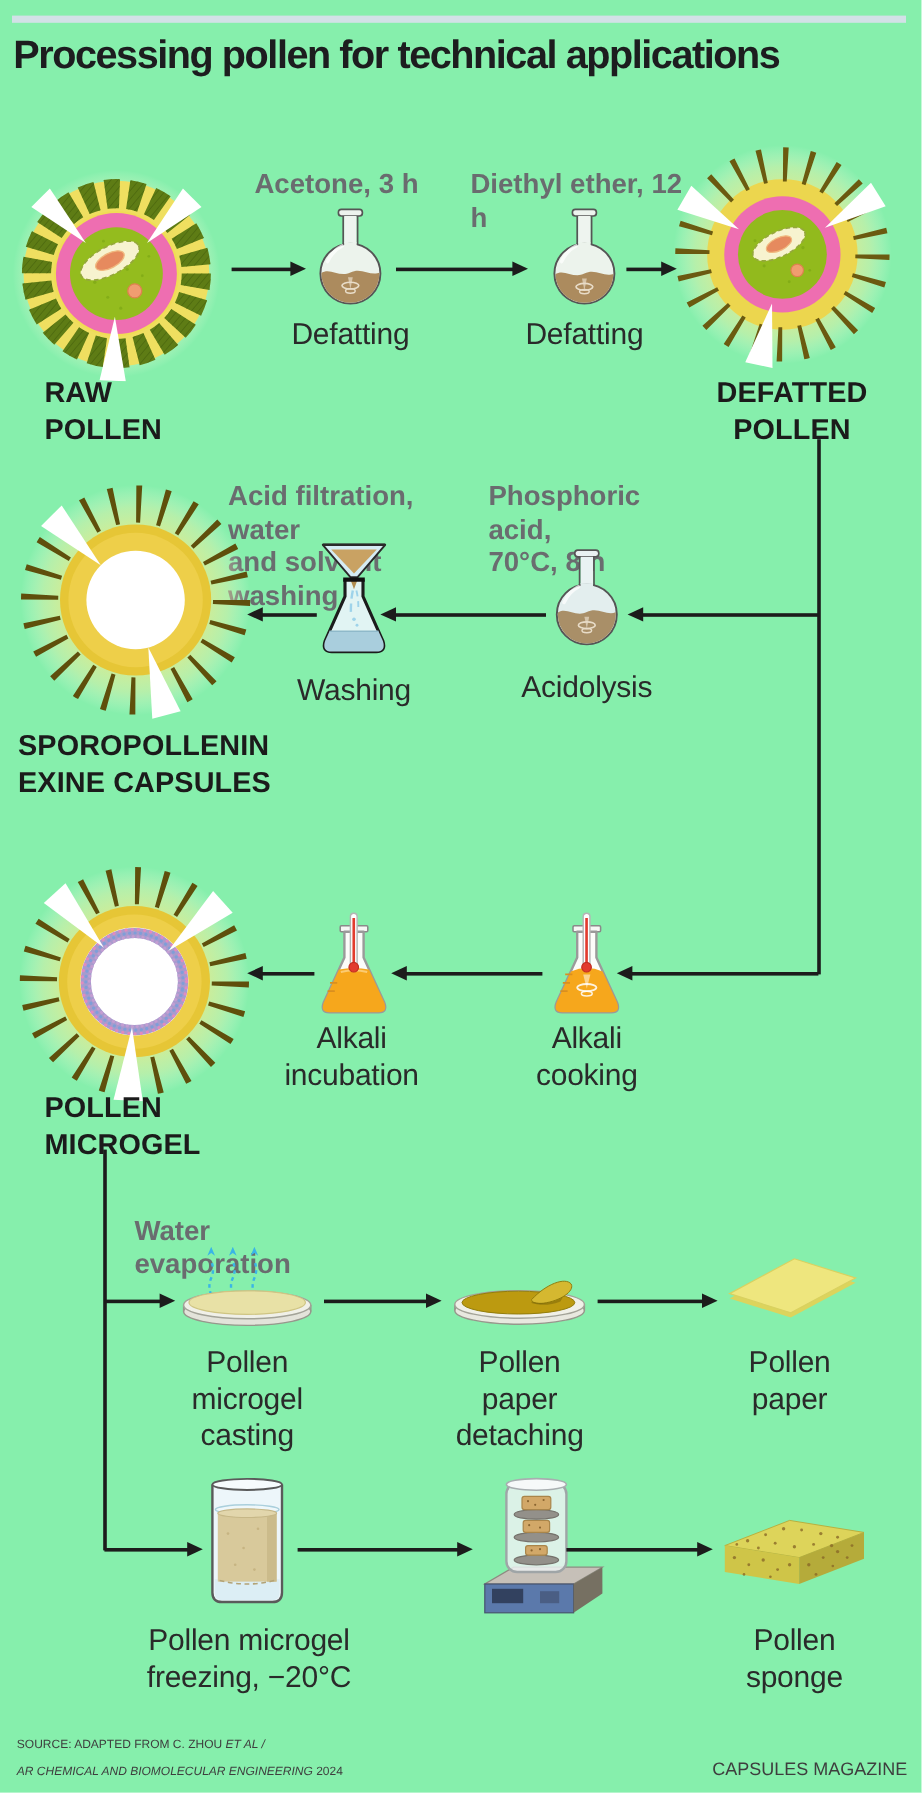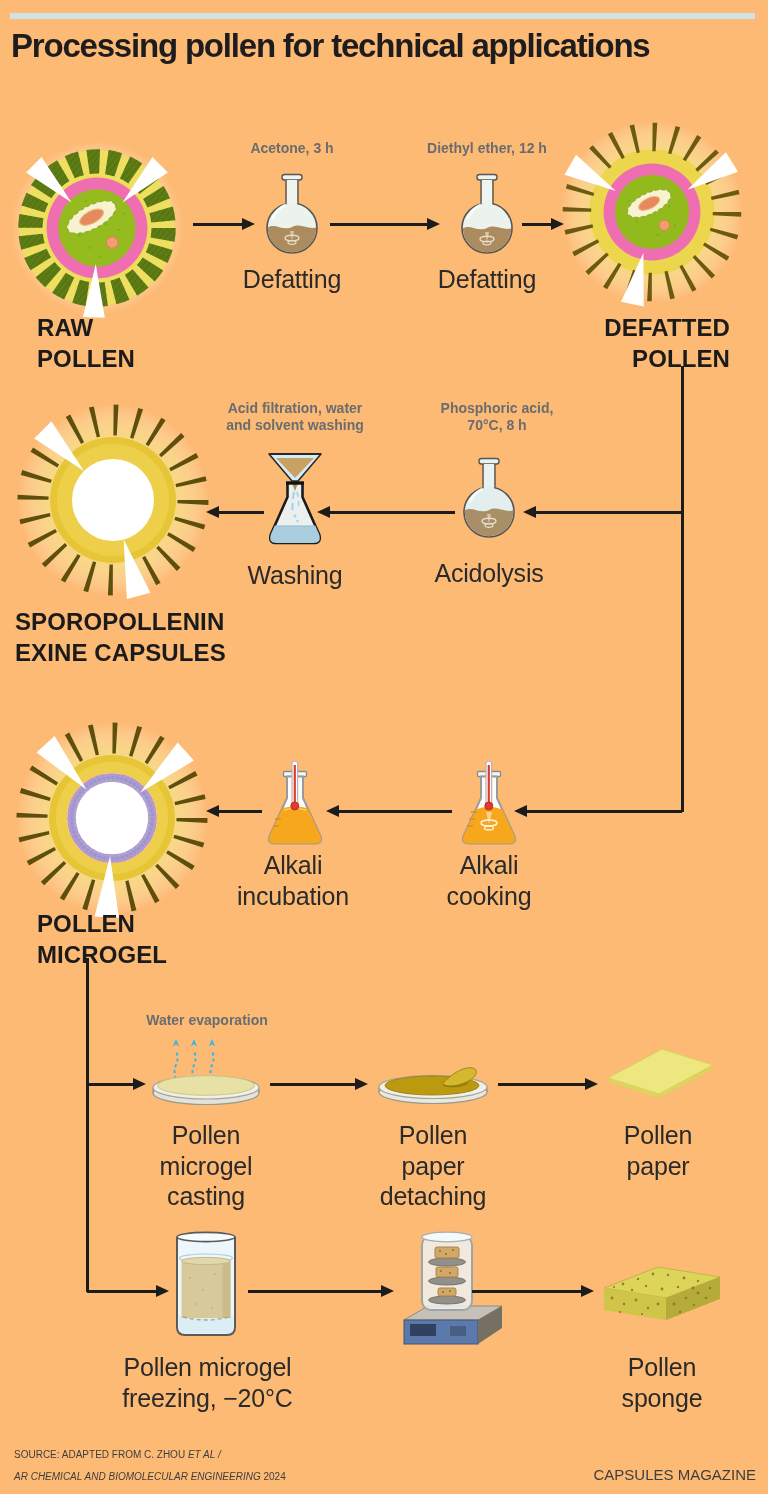--- a/index.html
+++ b/index.html
@@ -1,27 +1,27 @@
 <!DOCTYPE html>
 <html><head>
 <meta charset="utf-8">
 <style>
   html,body{margin:0;padding:0;background:#fff;}
-  .canvas{position:relative;width:768px;height:1494px;background:#fdba74;overflow:hidden;
+  .canvas{position:relative;width:768px;height:1494px;background:#86efac;overflow:hidden;
           font-family:"Liberation Sans",sans-serif;}
   .topbar{position:absolute;left:10px;top:13px;width:745px;height:6px;background:#d2e1e6;}
   .title{position:absolute;left:11px;top:27px;font-size:33px;font-weight:700;color:#1d1d1f;
          letter-spacing:-1.2px;white-space:nowrap;}
-  .cond{position:absolute;font-weight:700;font-size:14px;line-height:1.2;color:#6a6c6f;
-        text-align:center;white-space:pre-line;}
+  .cond{position:absolute;font-weight:700;font-size:23px;line-height:1.2;color:#6a6c6f;
+        text-align:left;white-space:pre-line;}
   .step{position:absolute;font-weight:400;font-size:25px;line-height:1.22;color:#2a2a2a;
         text-align:center;white-space:pre-line;letter-spacing:-0.2px;}
   .prod{position:absolute;font-weight:700;font-size:24px;line-height:1.3;color:#1b1b1b;
         white-space:pre-line;letter-spacing:0.1px;}
-  .prod.right{text-align:right;}
+  .prod.right{text-align:center;}
   .arr{position:absolute;height:3px;background:#1c1c1c;}
   .arr.r::after{content:"";position:absolute;right:-12px;top:-5.5px;width:0;height:0;
         border-left:13px solid #1c1c1c;border-top:6.5px solid transparent;border-bottom:6.5px solid transparent;}
   .arr.l::before{content:"";position:absolute;left:-12px;top:-5.5px;width:0;height:0;
         border-right:13px solid #1c1c1c;border-top:6.5px solid transparent;border-bottom:6.5px solid transparent;}
   .vline{position:absolute;width:3px;background:#1c1c1c;}
   .ill{position:absolute;}
   .footer-src{position:absolute;left:14px;top:1444px;font-size:10px;line-height:22px;color:#3e3e3e;}
   .footer-credit{position:absolute;left:476px;top:1466px;width:280px;font-size:15px;color:#3e3e3e;
         text-align:right;}

